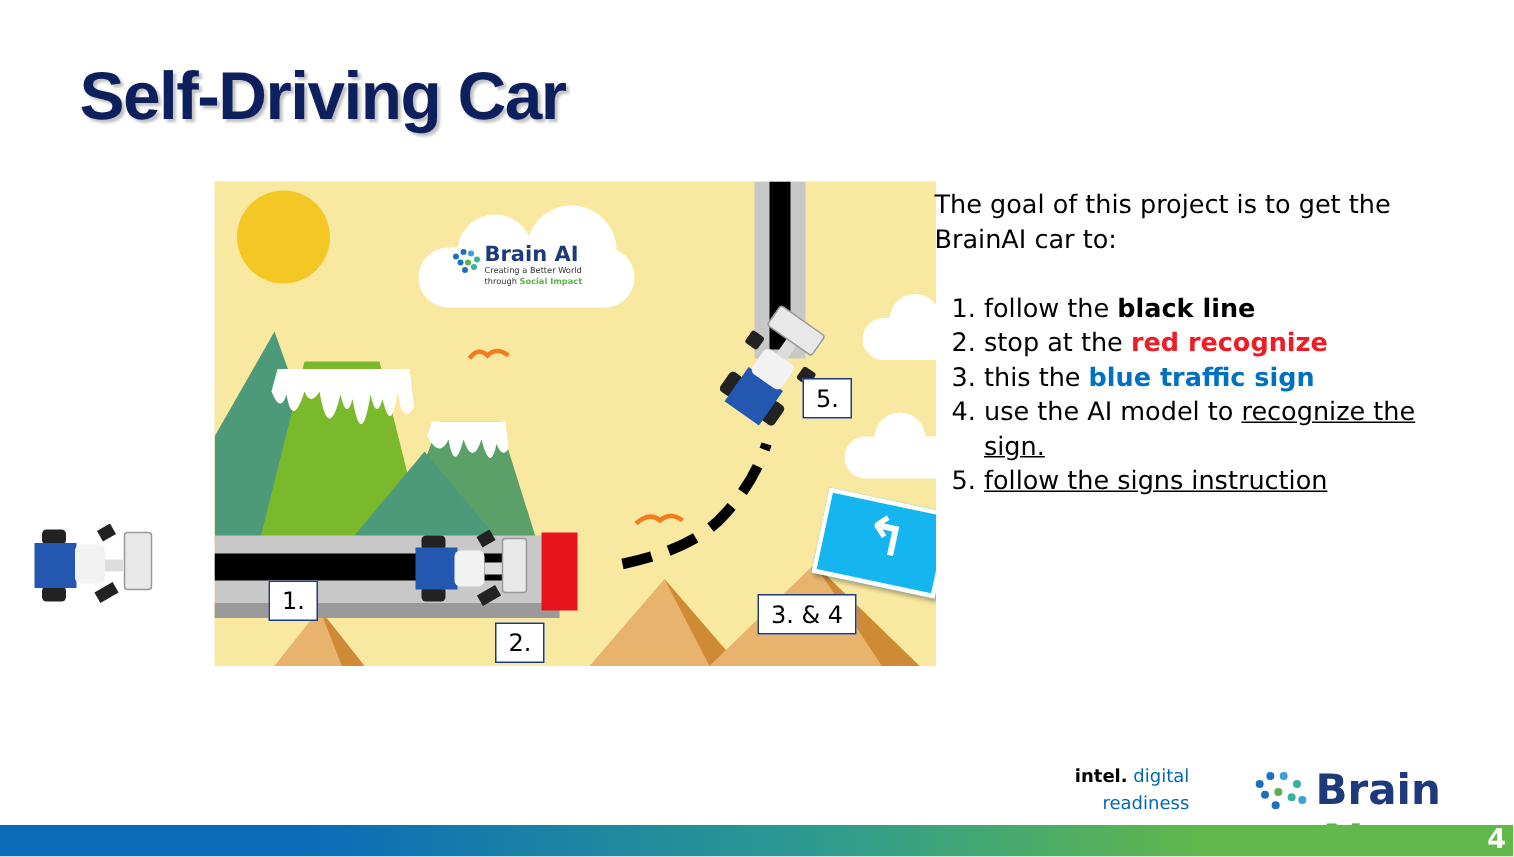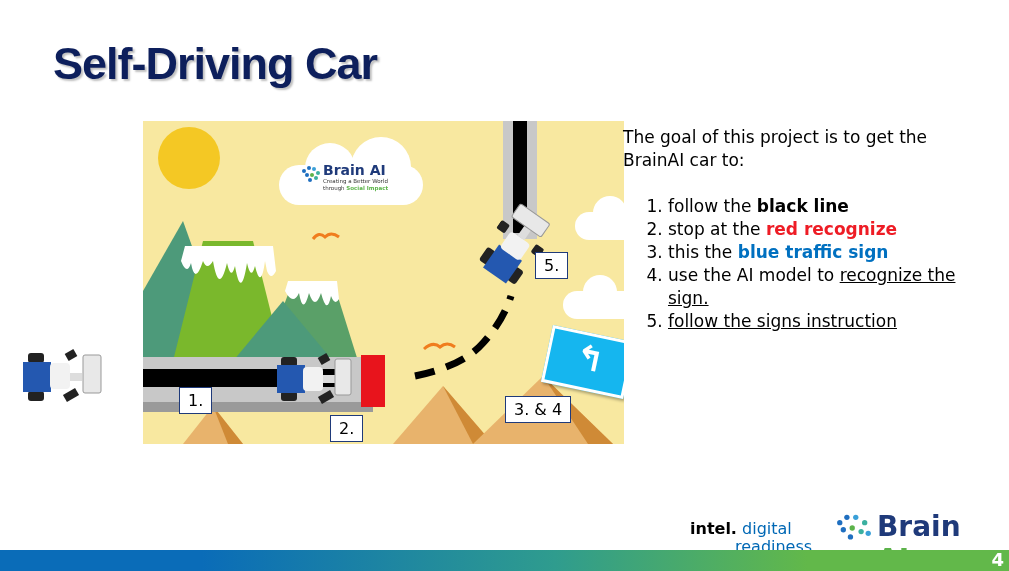--- a/index.html
+++ b/index.html
@@ -24,26 +24,26 @@
   .road-h { position:absolute; left:0; top:236px; width:230px; height:55px; background:#c8c8c8; border-bottom:10px solid #9a9a9a; box-sizing:border-box; }
   .road-h .line { position:absolute; left:0; top:12px; width:200px; height:18px; background:#000; }
   .crosswalk { position:absolute; left:218px; top:234px; width:24px; height:52px; background:#e8141c; }
   .road-v { position:absolute; left:360px; top:0; width:34px; height:118px; background:#c8c8c8; }
   .road-v .line { position:absolute; left:10px; top:0; width:14px; height:112px; background:#000; }
   .sign { position:absolute; left:403px; top:212px; width:78px; height:52px; background:#15b6ef; border:3px solid #fff; transform:rotate(12deg); box-shadow:2px 2px 3px rgba(0,0,0,0.3); }
   .sign .arrow { position:absolute; left:26px; top:2px; color:#fff; font-size:34px; font-weight:bold; }
   .label { position:absolute; background:#fff; border:1px solid #1f3a7a; font-family:"DejaVu Sans", sans-serif; font-size:16px; color:#000; padding:3px 8px; z-index:5; }
   .content { position:absolute; left:623px; top:126px; width:360px; font-family:"DejaVu Sans", sans-serif; font-size:17px; line-height:23px; color:#000; }
   .content p { margin:0 0 23px 0; }
-  .content ol { margin:16px; padding-left:29px; }
+  .content ol { margin:4px; padding-left:29px; }
   .red { color:#ee1c25; font-weight:bold; }
   .blue { color:#0070c0; font-weight:bold;text-align:center; }
   .u { text-decoration:underline; }
   .footer-logos { position:absolute; left:690px; top:508px; height:40px; }
-  .intel { position:absolute; left:0; top:12px; font-size:16px; color:#0068b5; line-height:18px; }
+  .intel { position:absolute; left:0; top:0; font-size:12px; color:#0068b5; line-height:18px;text-align:right; }
   .intel b { color:#000; }
   .brainai { position:absolute; left:148px; top:2px; font-size:28px; font-weight:bold; color:#1f3a7a; }
   .brainai span { color:#5cb34a; }
   .footer { position:absolute; left:0; top:550px; width:1009px; height:21px; background:linear-gradient(90deg,#0a6cb8 0%,#0a6cb8 20%,#2f9c8e 55%,#62b84a 80%,#62b84a 100%); }
   .copyright { position:absolute; left:7px; top:3px; font-size:12px; color:#fff; }
   .page-num { position:absolute; right:5px; top:-1px; font-size:18px; font-weight:bold; color:#fff; }
 </style>
 </head>
 <body>
 

